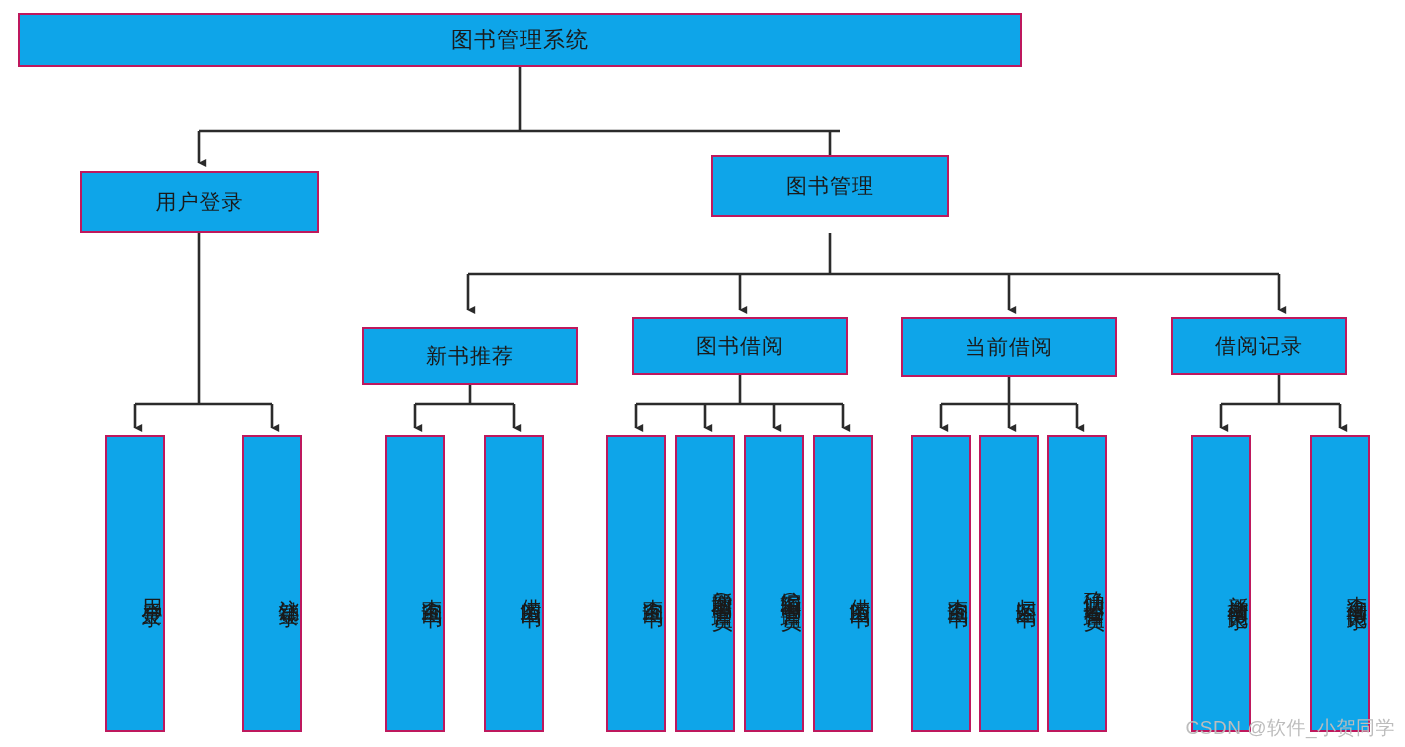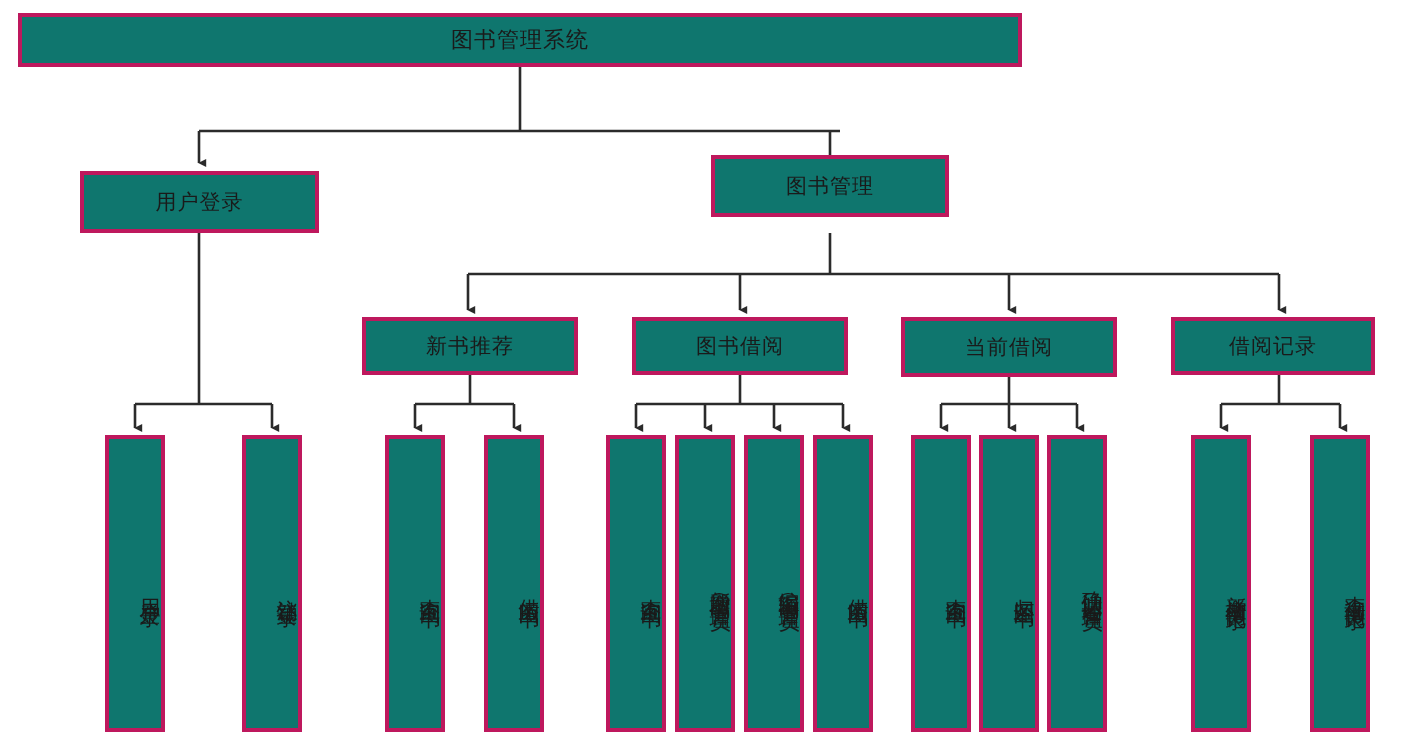--- a/index.html
+++ b/index.html
@@ -7,22 +7,22 @@
     width:1405px;height:747px;
     background:#ffffff;
     font-family:"Liberation Sans","DejaVu Sans",sans-serif;
     overflow:hidden;
     position:relative;
   }
   #stage{position:absolute;left:0;top:0;width:1405px;height:747px;}
   #wires{position:absolute;left:0;top:0;width:1405px;height:747px;pointer-events:none;}
   .node{
     position:absolute;
-    background:#0f766e;
-    border:4px solid #be185d;
+    background:#0ea5e9;
+    border:2px solid #be185d;
     box-sizing:border-box;
     display:flex;
     align-items:center;
     justify-content:center;
     color:#1a1a1a;
   }
   .node.h{
     font-size:21px;
     letter-spacing:1px;
   }
@@ -107,30 +107,30 @@
     <span>图书管理系统</span>
   </div>
 
   <div class="node h" style="left:80px;top:171px;width:239px;height:62px;">
     <span>用户登录</span>
   </div>
   <div class="node h" style="left:711px;top:155px;width:238px;height:62px;">
     <span>图书管理</span>
   </div>
 
-  <div class="node h" style="left:362px;top:317px;width:216px;height:58px;">
+  <div class="node h" style="left:362px;top:327px;width:216px;height:58px;">
     <span>新书推荐</span>
   </div>
   <div class="node h" style="left:632px;top:317px;width:216px;height:58px;">
     <span>图书借阅</span>
   </div>
   <div class="node h" style="left:901px;top:317px;width:216px;height:60px;">
     <span>当前借阅</span>
   </div>
-  <div class="node h" style="left:1171px;top:317px;width:204px;height:58px;">
+  <div class="node h" style="left:1171px;top:317px;width:176px;height:58px;">
     <span>借阅记录</span>
   </div>
 
   <div class="node v" style="left:105px;top:435px;width:60px;height:297px;">
     <span>用户登录</span>
   </div>
   <div class="node v" style="left:242px;top:435px;width:60px;height:297px;">
     <span>注销登录</span>
   </div>
 
@@ -164,14 +164,15 @@
     <span>确认归还（管理员）</span>
   </div>
 
   <div class="node v" style="left:1191px;top:435px;width:60px;height:297px;">
     <span>新增借阅记录</span>
   </div>
   <div class="node v" style="left:1310px;top:435px;width:60px;height:297px;">
     <span>查询借阅记录</span>
   </div>
 
+  <div class="watermark">CSDN @软件_小贺同学</div>
 
 </div>
 
 </body></html>

